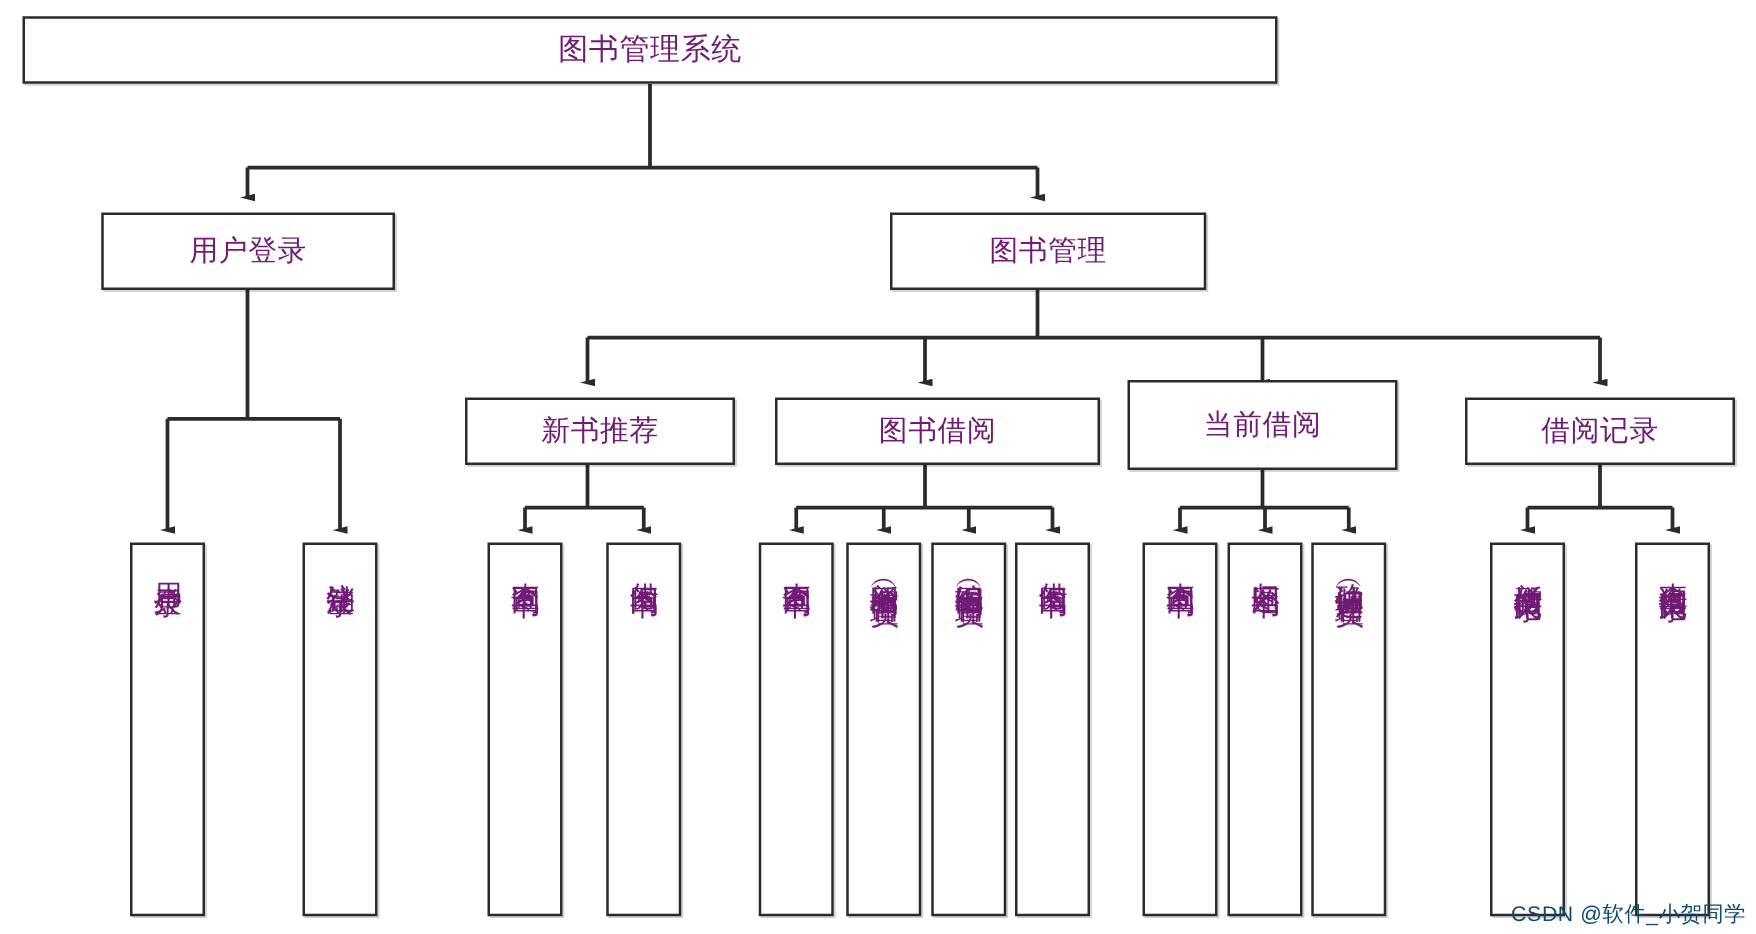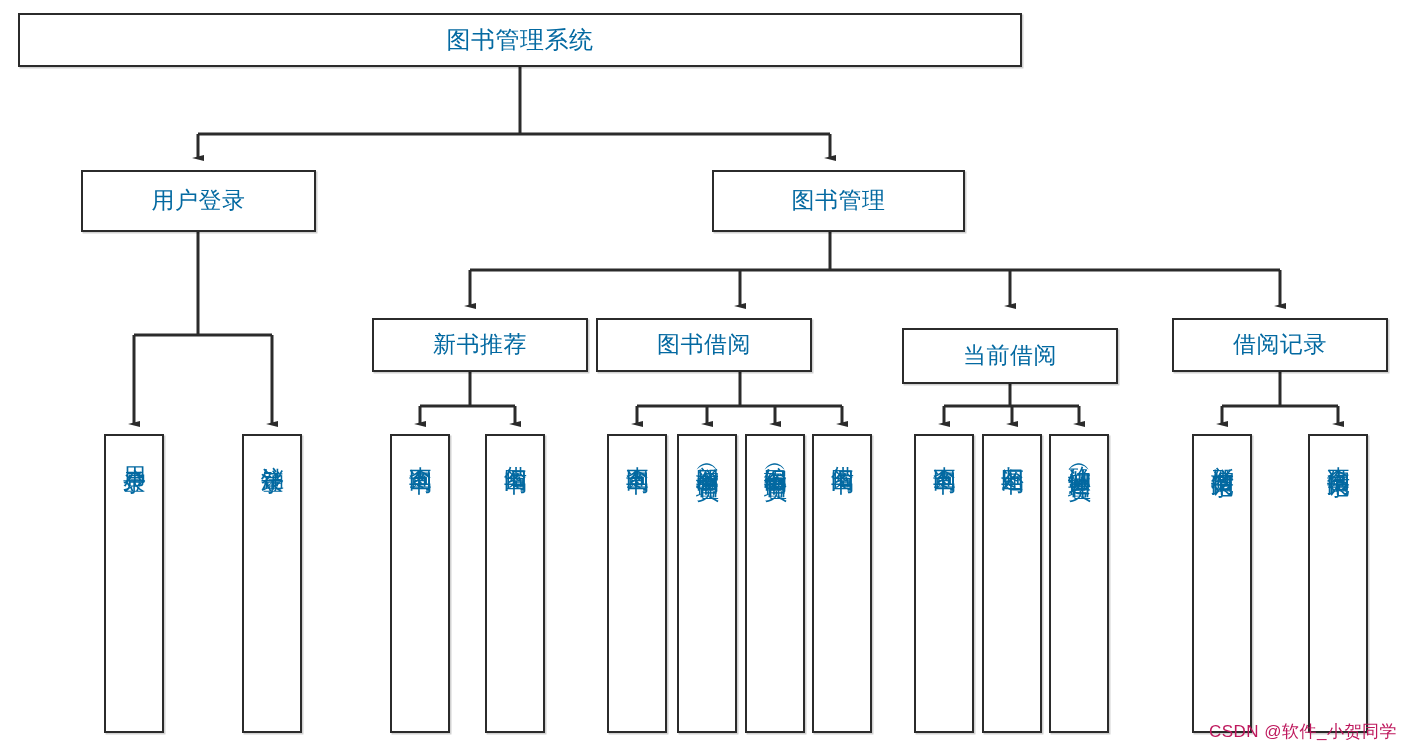--- a/index.html
+++ b/index.html
@@ -29,21 +29,21 @@
     background:#ffffff;
     display:flex;
     align-items:center;
     justify-content:center;
     box-shadow:1.5px 1.5px 0 rgba(0,0,0,0.18);
   }
   .node .label{
     font-size:23px;
     line-height:1.12;
     letter-spacing:0.5px;
-    color:#0369a1;
+    color:#701a75;
     white-space:nowrap;
     text-align:center;
   }
   .node.root .label{font-size:24px;}
   .node.leaf{
     align-items:flex-start;
     justify-content:center;
     padding-top:12px;
   }
   .node.leaf .label{
@@ -53,21 +53,21 @@
     line-height:1.04;
     letter-spacing:2px;
     white-space:normal;
     max-height:272px;
   }
   .watermark{
     position:absolute;
     right:8px;
     bottom:4px;
     font-size:17px;
-    color:#be185d;
+    color:#0c4a6e;
     letter-spacing:0.5px;
     white-space:nowrap;
   }
 </style>
 </head>
 <body>
 
 <div id="canvas">
 
   <svg class="edges" viewBox="0 0 1405 747">
@@ -127,24 +127,24 @@
   <div class="node" style="left:81px; top:170px; width:235px; height:62px;">
     <span class="label">用户登录</span>
   </div>
   <div class="node" style="left:712px; top:170px; width:253px; height:62px;">
     <span class="label">图书管理</span>
   </div>
 
   <div class="node" style="left:362px; top:318px; width:216px; height:54px;margin-left:10px;">
     <span class="label">新书推荐</span>
   </div>
-  <div class="node" style="left:596px; top:318px; width:216px; height:54px;">
+  <div class="node" style="left:620px; top:318px; width:260px; height:54px;">
     <span class="label">图书借阅</span>
   </div>
-  <div class="node" style="left:902px; top:328px; width:216px; height:56px;">
+  <div class="node" style="left:902px; top:304px; width:216px; height:72px;">
     <span class="label">当前借阅</span>
   </div>
   <div class="node" style="left:1172px; top:318px; width:216px; height:54px;">
     <span class="label">借阅记录</span>
   </div>
 
   <div class="node leaf" style="left:104px; top:434px; width:60px; height:299px;">
     <span class="label">用户登录</span>
   </div>
   <div class="node leaf" style="left:242px; top:434px; width:60px; height:299px;">

